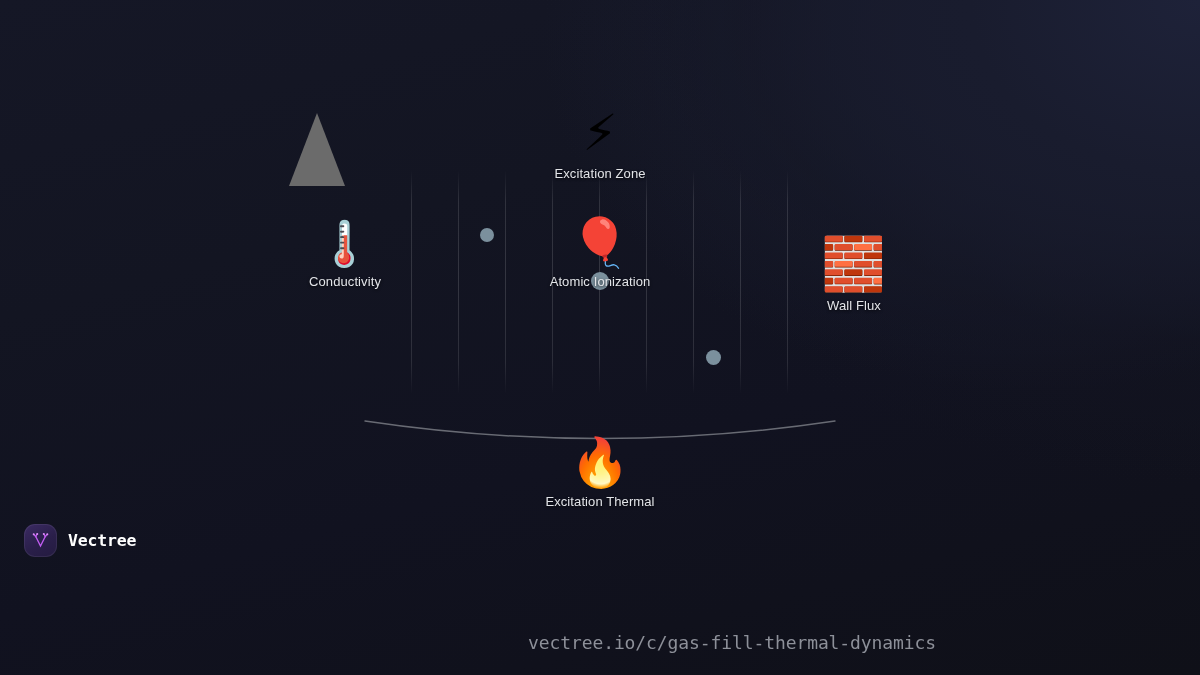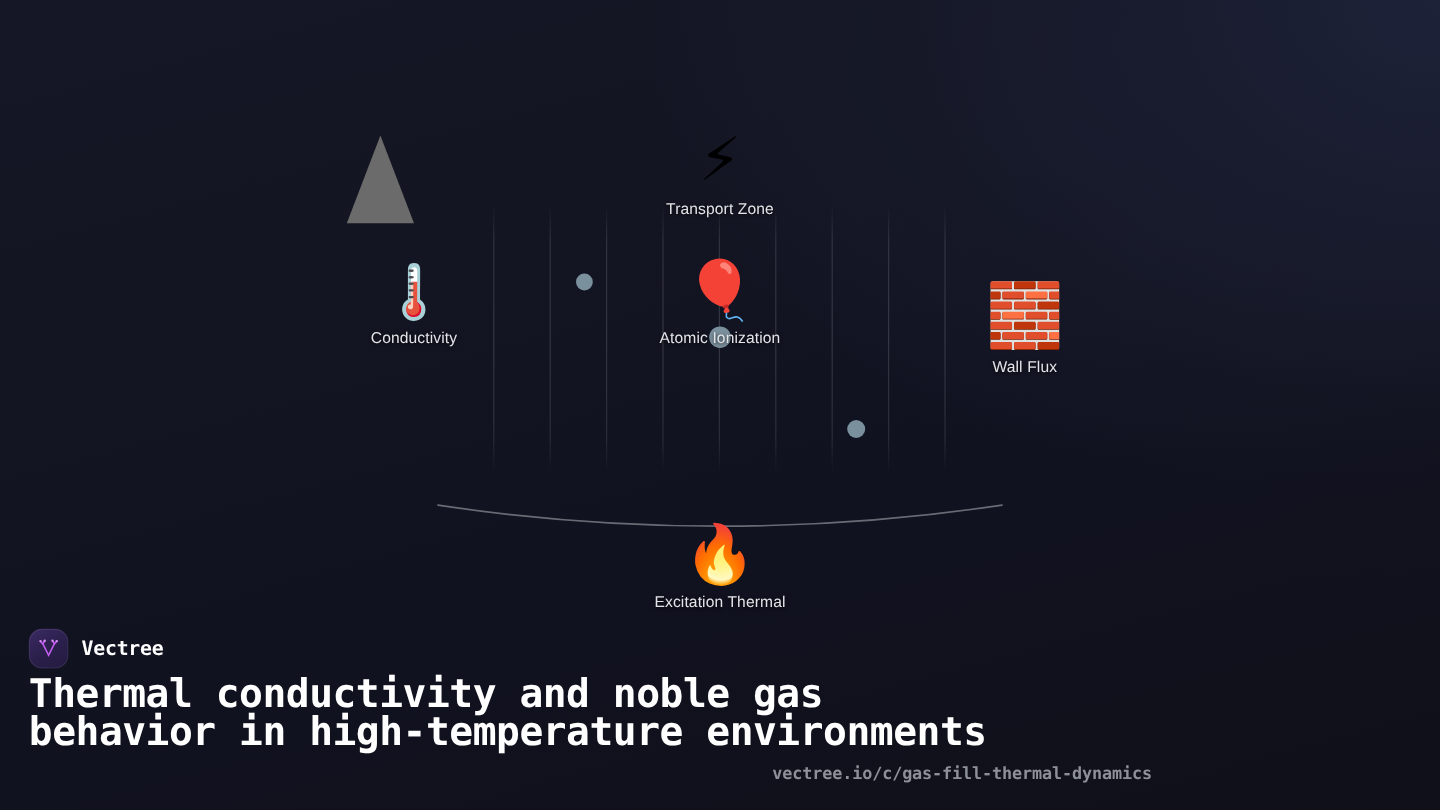--- a/index.html
+++ b/index.html
@@ -63,23 +63,23 @@
     font-family:"DejaVu Sans Mono","Liberation Mono",monospace;
     font-size:16.5px; font-weight:700; color:#ffffff; letter-spacing:-.2px;
   }
   #headline{
     position:absolute; left:24px; top:52px; width:800px;
     font-family:"DejaVu Sans Mono","Liberation Mono",monospace;
     font-weight:700; font-size:33px; line-height:32px;
     color:#ffffff; letter-spacing:-.4px;
   }
   #url{
-    position:absolute; right:8px; bottom:22px;
+    position:absolute; right:32px; bottom:22px;
     font-family:"DejaVu Sans Mono","Liberation Mono",monospace;
-    font-size:14px; color:#8d9099; letter-spacing:-.1px;font-weight:bold;
+    font-size:18px; color:#8d9099; letter-spacing:-.1px;
   }
 </style>
 </head>
 <body>
 
 <div id="stage">
 
   <div id="scene">
 
     <div id="gridlines">
@@ -106,21 +106,21 @@
       <path id="arcpath" fill="none" stroke="#8a8d94" stroke-width="1.4" stroke-linecap="round" opacity="0.72" d="M 365 26 Q 600 61 835 26"></path>
     </svg>
 
     <div class="node" style="left:345px; top:222px;">
       <span class="glyph" style="font-size:44px;">🌡️</span>
       <span class="cap">Conductivity</span>
     </div>
 
     <div class="node" style="left:600px; top:108px;">
       <span class="glyph" style="font-size:50px;">⚡</span>
-      <span class="cap">Transport Zone</span>
+      <span class="cap">Excitation Zone</span>
     </div>
 
     <div class="node" style="left:600px; top:218px;">
       <span class="glyph" style="font-size:48px;">🎈</span>
       <span class="cap">Atomic Ionization</span>
     </div>
 
     <div class="node" style="left:854px; top:238px;">
       <span class="glyph" style="font-size:52px;">🧱</span>
       <span class="cap">Wall Flux</span>
@@ -149,19 +149,18 @@
             <circle cx="3.4" cy="4.1" r="1.25"></circle>
             <circle cx="7.9" cy="3.7" r="1.25"></circle>
             <circle cx="20.6" cy="4.1" r="1.25"></circle>
             <circle cx="16.1" cy="3.7" r="1.25"></circle>
           </g>
         </svg>
       </div>
       <span id="brandname">Vectree</span>
     </div>
 
-    <h1 id="headline">Thermal conductivity and noble gas behavior in high-temperature environments</h1>
 
     <span id="url">vectree.io/c/gas-fill-thermal-dynamics</span>
 
   </div>
 
 </div>
 
 </body></html>

